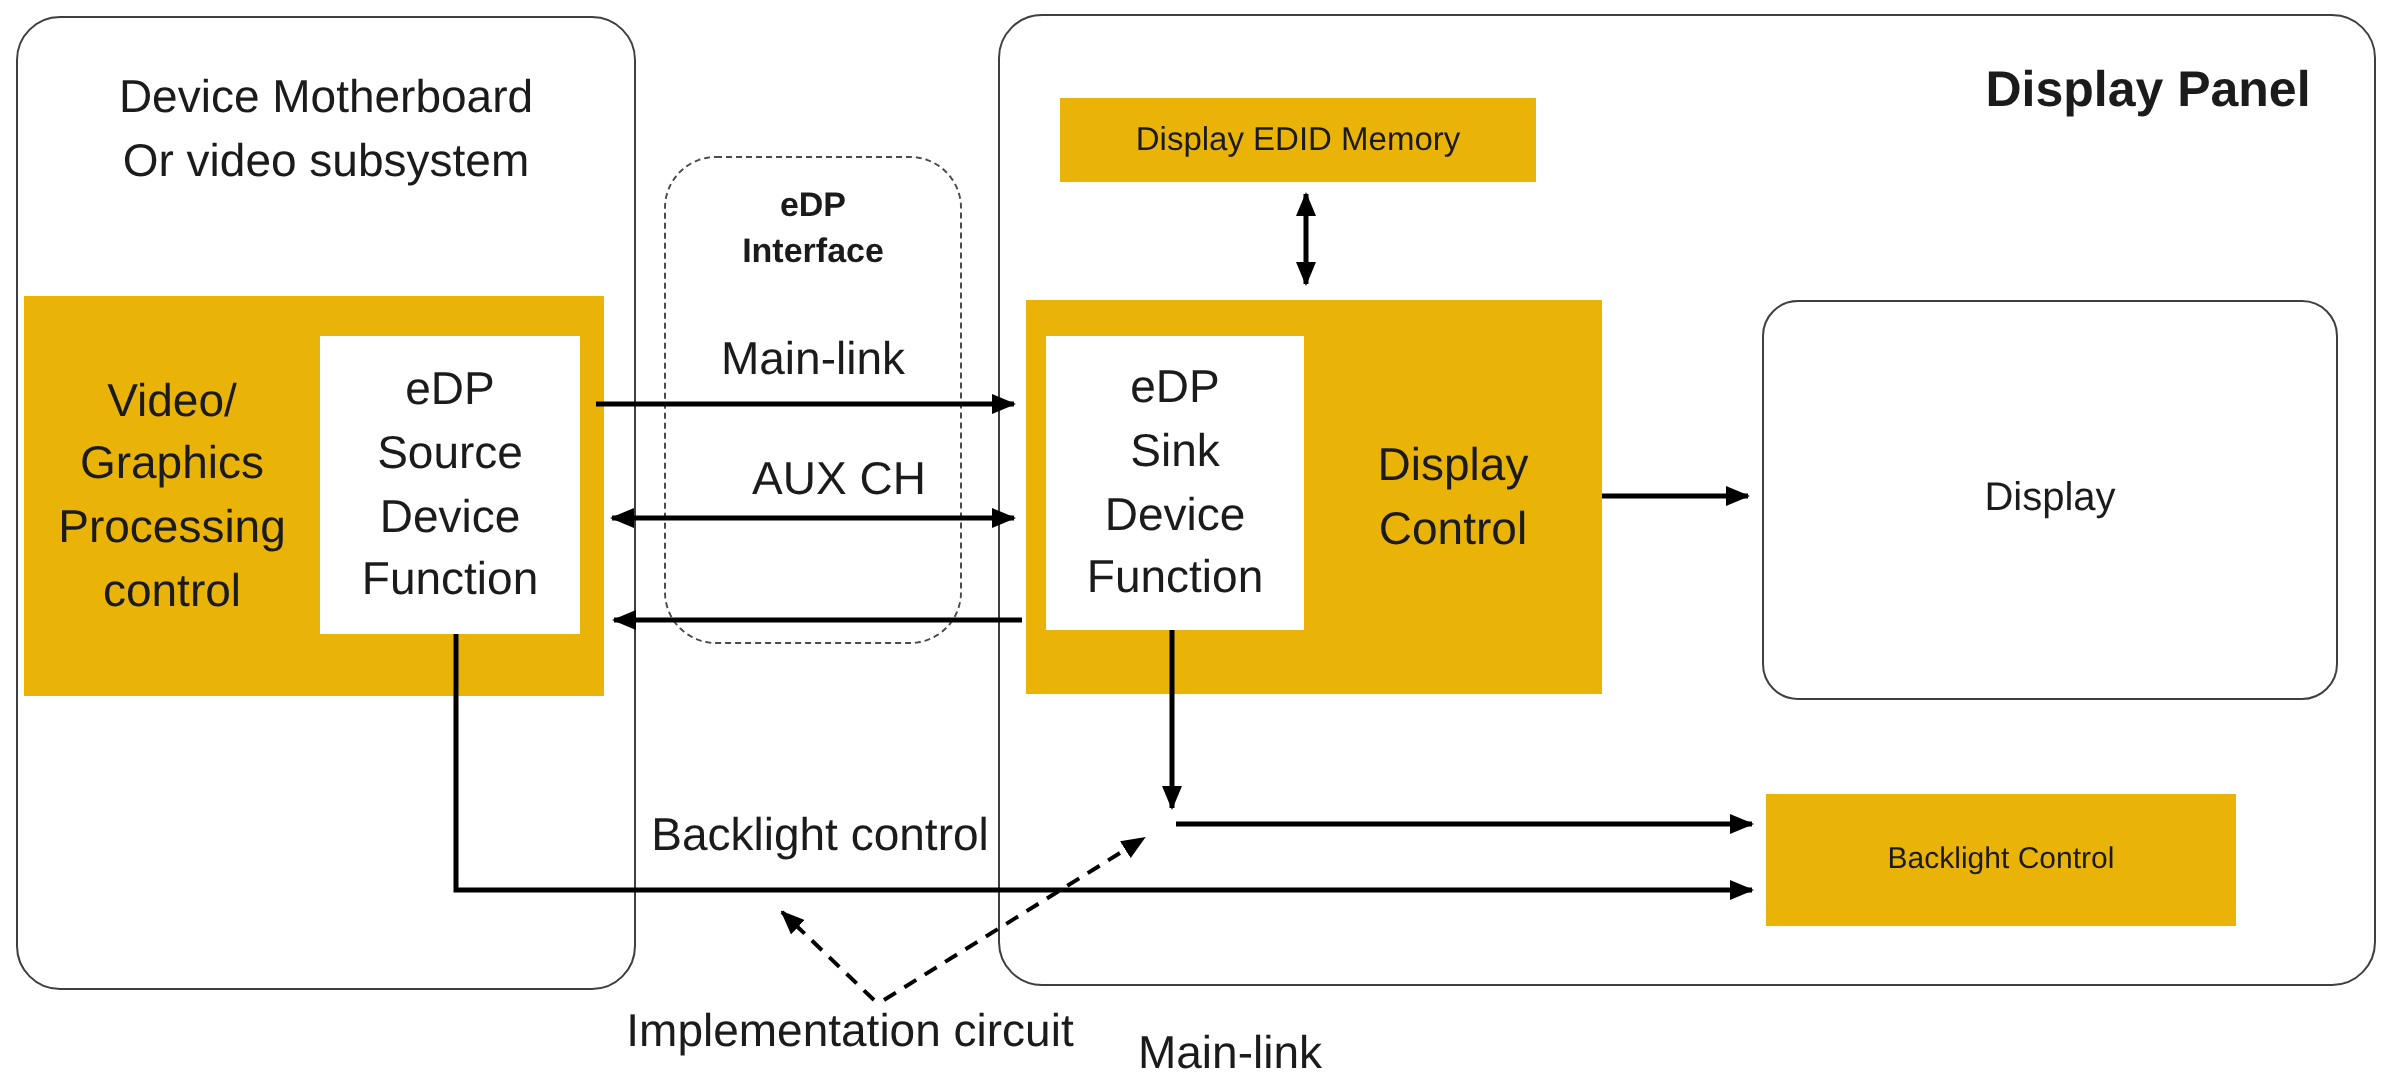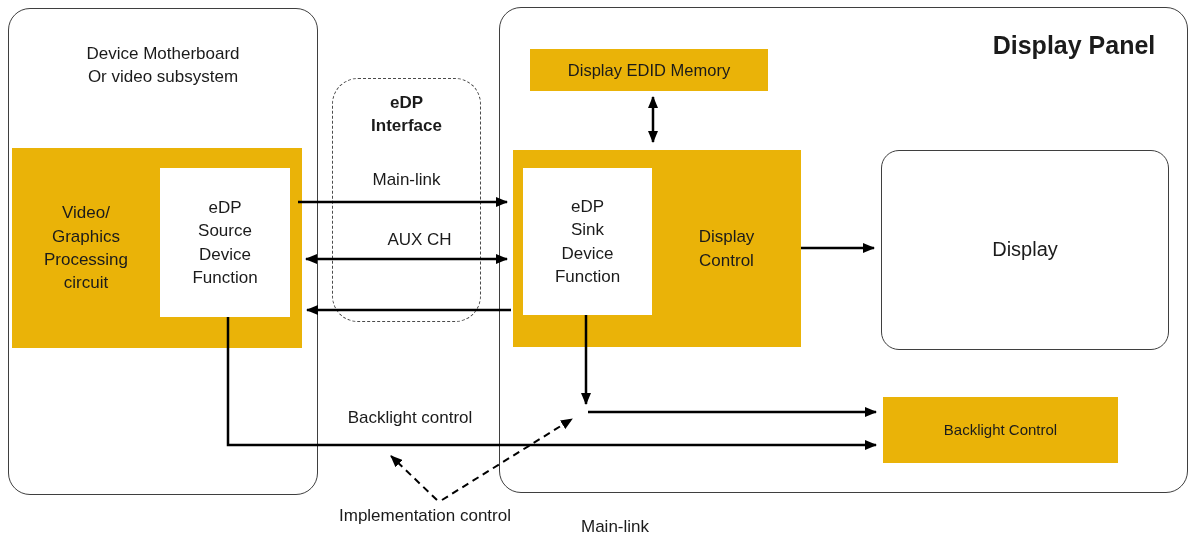--- a/index.html
+++ b/index.html
@@ -28,21 +28,21 @@
     border:1.5px solid #3f3f3f;
     border-radius:18px;
     background:#ffffff;
   }
   .label{
     display:flex;align-items:center;justify-content:center;
     text-align:center;
     white-space:pre-line;
     line-height:1.38;
   }
-  .fs19{font-size:17px;}
+  .fs19{font-size:23px;}
   .fs20{font-size:20px;}
   .fs17{font-size:17px;}
   .fs15{font-size:15px;}
   .bold{font-weight:bold;}
   #wires{position:absolute;left:0;top:0;width:1194px;height:545px;pointer-events:none;}
 </style>
 </head>
 <body>
 
 <div id="canvas">
@@ -53,21 +53,21 @@
 
   <div class="abs label fs19" style="left:30px;top:36px;width:266px;height:58px;">Device Motherboard
 Or video subsystem</div>
 
   <div class="abs label fs20 bold" style="left:968px;top:30px;width:212px;height:30px;font-size:25px;">Display Panel</div>
 
   <div class="abs blue-fill" style="left:12px;top:148px;width:290px;height:200px;"></div>
   <div class="abs label fs19" style="left:12px;top:148px;width:148px;height:200px;">Video/
 Graphics
 Processing
-circuit</div>
+control</div>
 
   <div class="abs white-fill" style="left:160px;top:168px;width:130px;height:149px;"></div>
   <div class="abs label fs19" style="left:160px;top:168px;width:130px;height:149px;">eDP
 Source
 Device
 Function</div>
 
   <div class="abs dashed-box" style="left:332px;top:78px;width:149px;height:244px;"></div>
   <div class="abs label fs17 bold" style="left:332px;top:90px;width:149px;height:48px;">eDP
 Interface</div>
@@ -83,21 +83,21 @@
 Device
 Function</div>
   <div class="abs label fs19" style="left:652px;top:150px;width:149px;height:197px;">Display
 Control</div>
 
   <div class="abs rounded-node label fs20" style="left:881px;top:150px;width:288px;height:200px;">Display</div>
 
   <div class="abs blue-fill label fs15" style="left:883px;top:397px;width:235px;height:66px;">Backlight Control</div>
 
   <div class="abs label fs19" style="left:323px;top:405px;width:174px;height:26px;">Backlight control</div>
-  <div class="abs label fs19" style="left:300px;top:503px;width:250px;height:26px;">Implementation control</div>
+  <div class="abs label fs19" style="left:300px;top:503px;width:250px;height:26px;">Implementation circuit</div>
   <div class="abs label fs19" style="left:563px;top:514px;width:104px;height:26px;">Main-link</div>
 
   <svg id="wires" viewBox="0 0 1194 545" xmlns="http://www.w3.org/2000/svg">
     <defs>
       <marker id="arrow" viewBox="0 0 12 10" refX="11" refY="5" markerWidth="12" markerHeight="10" markerUnits="userSpaceOnUse" orient="auto-start-reverse">
         <path d="M0,0 L12,5 L0,10 Z" fill="#000000"></path>
       </marker>
     </defs>
 
     <line x1="298" y1="202" x2="507" y2="202" stroke="#000" stroke-width="2.5" marker-end="url(#arrow)"></line>

